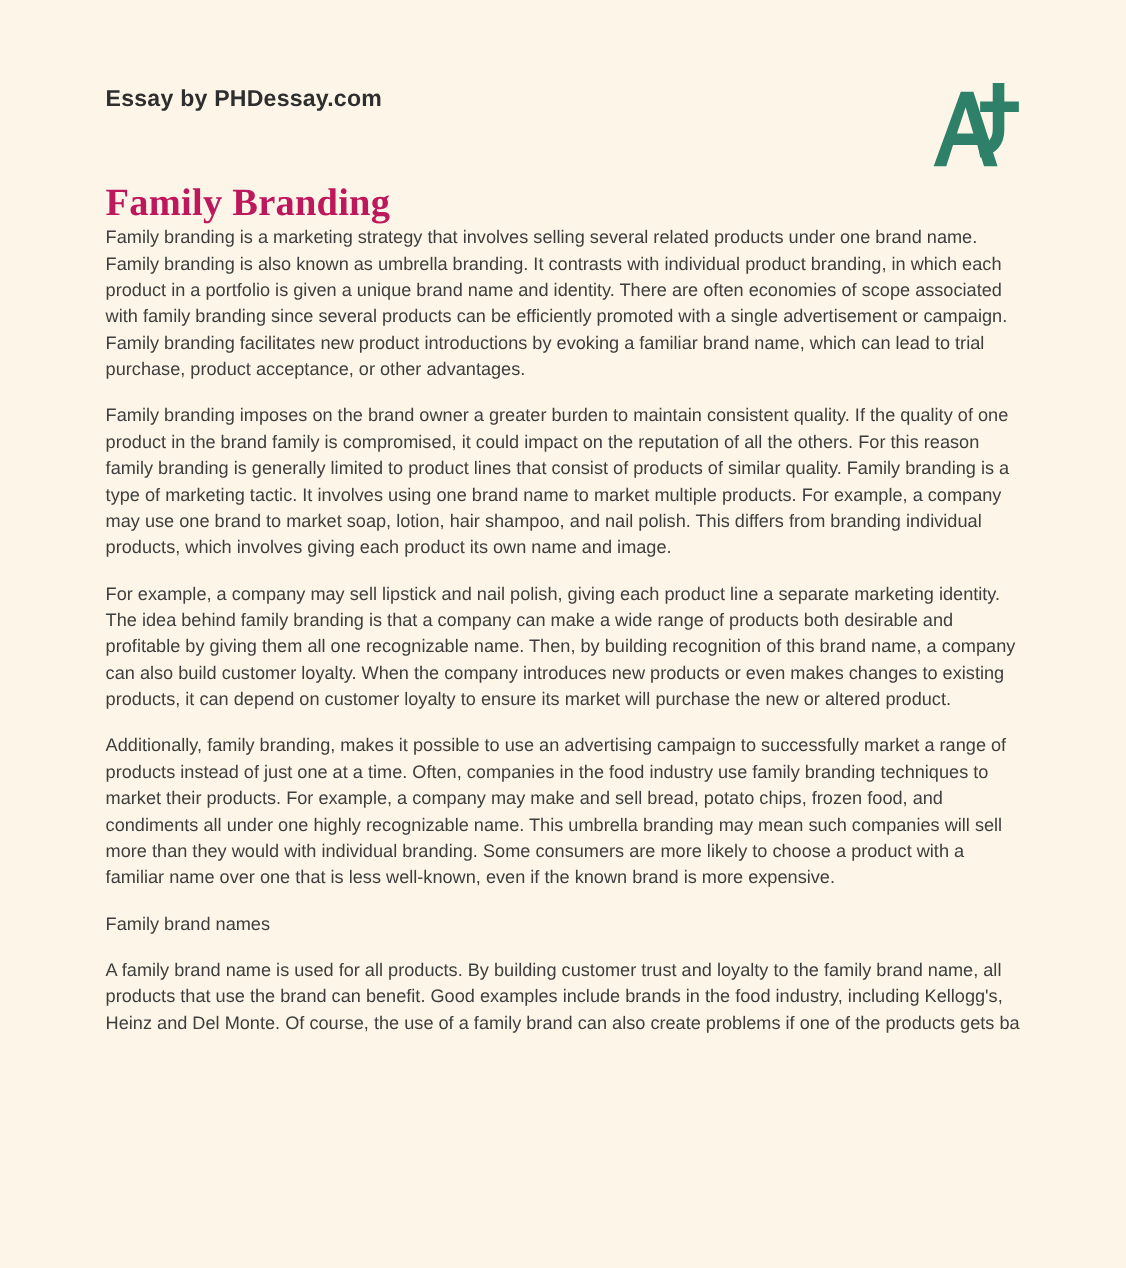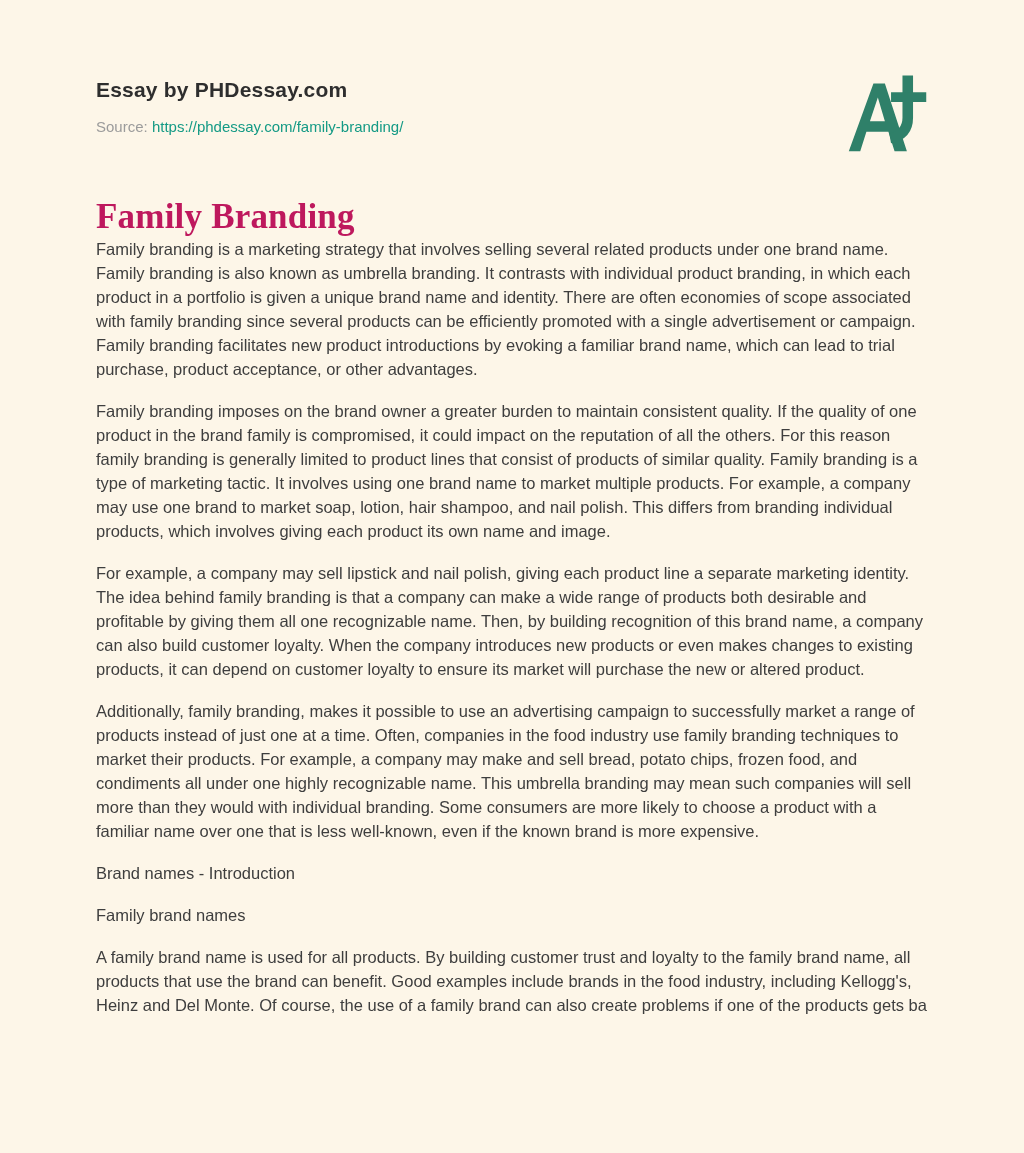--- a/index.html
+++ b/index.html
@@ -59,42 +59,37 @@
     max-width: 832px;
   }
 </style>
 </head>
 <body>
 
 <div class="page">
 
   <div class="header">
     <div class="byline">Essay by PHDessay.com</div>
-    <div class="source-line">
-      <span>Source:</span>
-      <a class="source-link">https://phdessay.com/family-branding/</a>
-    </div>
   </div>
 
   <div class="logo">
     <svg viewBox="0 0 100 100" width="88" height="92" aria-hidden="true">
 
       <path fill="#2f8069" fill-rule="evenodd" d="M10 90 L38 13 L51 13 L76 90 L62 90 L55 68 L30 68 L23 90 Z
            M34 56 L51 56 L43 29 Z"></path>
 
       <path fill="#2f8069" d="M71 4 L83 4 L83 52 Q83 76 58 81 L56 70 Q71 66 71 52 Z"></path>
       <path fill="#2f8069" d="M58 23 L98 23 L98 34 L58 34 Z"></path>
     </svg>
   </div>
 
   <h1 class="title">Family Branding</h1>
 
   <div class="article">
     <p>Family branding is a marketing strategy that involves selling several related products under one brand name. Family branding is also known as umbrella branding. It contrasts with individual product branding, in which each product in a portfolio is given a unique brand name and identity. There are often economies of scope associated with family branding since several products can be efficiently promoted with a single advertisement or campaign. Family branding facilitates new product introductions by evoking a familiar brand name, which can lead to trial purchase, product acceptance, or other advantages.</p>
     <p>Family branding imposes on the brand owner a greater burden to maintain consistent quality. If the quality of one product in the brand family is compromised, it could impact on the reputation of all the others. For this reason family branding is generally limited to product lines that consist of products of similar quality. Family branding is a type of marketing tactic. It involves using one brand name to market multiple products. For example, a company may use one brand to market soap, lotion, hair shampoo, and nail polish. This differs from branding individual products, which involves giving each product its own name and image.</p>
     <p>For example, a company may sell lipstick and nail polish, giving each product line a separate marketing identity. The idea behind family branding is that a company can make a wide range of products both desirable and profitable by giving them all one recognizable name. Then, by building recognition of this brand name, a company can also build customer loyalty. When the company introduces new products or even makes changes to existing products, it can depend on customer loyalty to ensure its market will purchase the new or altered product.</p>
     <p>Additionally, family branding, makes it possible to use an advertising campaign to successfully market a range of products instead of just one at a time. Often, companies in the food industry use family branding techniques to market their products. For example, a company may make and sell bread, potato chips, frozen food, and condiments all under one highly recognizable name. This umbrella branding may mean such companies will sell more than they would with individual branding. Some consumers are more likely to choose a product with a familiar name over one that is less well-known, even if the known brand is more expensive.</p>
-    <p>Brand names - Introduction</p>
     <p>Family brand names</p>
     <p>A family brand name is used for all products. By building customer trust and loyalty to the family brand name, all products that use the brand can benefit. Good examples include brands in the food industry, including Kellogg's, Heinz and Del Monte. Of course, the use of a family brand can also create problems if one of the products gets ba</p>
   </div>
 
 </div>
 
 </body></html>

